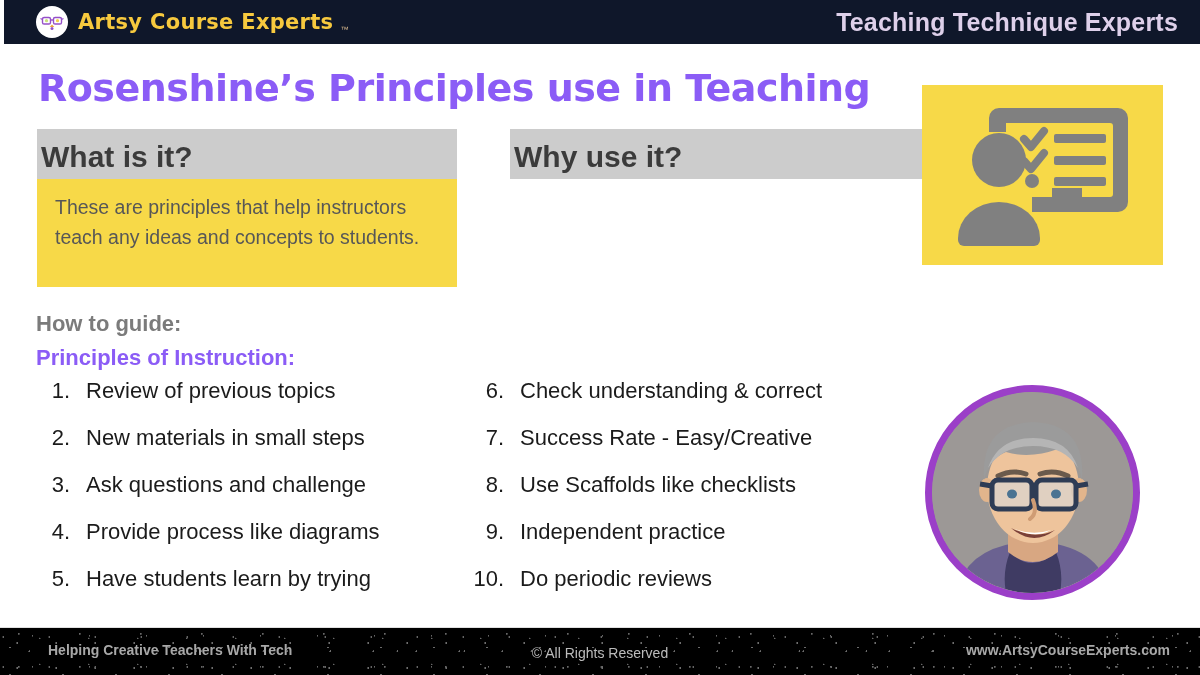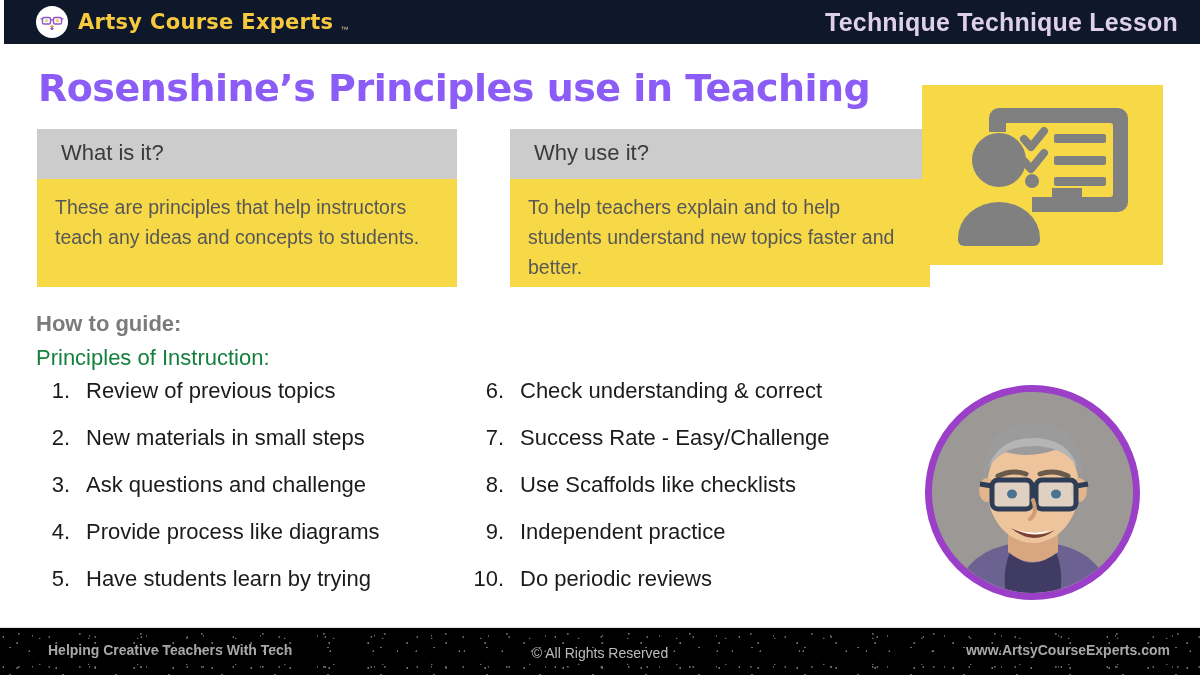--- a/index.html
+++ b/index.html
@@ -82,23 +82,23 @@
   .card {
     position: absolute;
     width: 420px;
     top: 129px;
   }
   .card-a { left: 37px; }
   .card-b { left: 474px; margin-left: 36px; }
   .card-head {
     background: #cccccc;
     color: #3b3b3b;
-    font-size: 22px;
-    font-weight: normal;
-    padding: 11px 18px 12px 24px;
+    font-size: 30px;
+    font-weight: bold;
+    padding: 11px 18px 12px 4px;
     box-sizing: border-box;
     height: 50px;
   }
   .card-body {
     background: #f7d948;
     color: #575757;
     font-size: 19.5px;
     line-height: 30px;
     padding: 13px 18px 16px 18px;
     box-sizing: border-box;
@@ -125,22 +125,22 @@
     top: 311px;
     font-size: 22px;
     font-weight: bold;
     color: #7b7b7b;
   }
   .guide-sub {
     position: absolute;
     left: 36px;
     top: 345px;
     font-size: 22px;
-    font-weight: normal;
-    color: #15803d;
+    font-weight: bold;
+    color: #8b5cf6;
   }
 
   
   .list-col {
     position: absolute;
     top: 378px;
   }
   .list-left  { left: 30px; width: 430px; }
   .list-right { left: 464px; width: 440px; }
   .list-row {
@@ -241,33 +241,32 @@
         <path d="M3.5 10.5 L1.5 9.5 M22.5 10.5 L24.5 9.5" stroke="#9550c8" stroke-width="1.3"></path>
         <circle cx="7.5" cy="11.7" r="1.6" fill="#c9e27a"></circle>
         <circle cx="18.5" cy="11.7" r="1.6" fill="#f3d24b"></circle>
         <path d="M13 15.5 l2.3 2.6 h-4.6 z" fill="#e8a33d"></path>
         <circle cx="13" cy="19.6" r="1.5" fill="#9550c8"></circle>
       </svg>
     </span>
     <span class="brand-name">Artsy Course Experts</span>
     <span class="brand-tm">™</span>
   </div>
-  <div class="header-title">Technique Technique Lesson</div>
+  <div class="header-title">Teaching Technique Experts</div>
 </div>
 
 <div class="main-title">Rosenshine’s Principles use in Teaching</div>
 
 <div class="card card-a">
   <div class="card-head">What is it?</div>
   <div class="card-body">These are principles that help instructors teach any ideas and concepts to students.</div>
 </div>
 
 <div class="card card-b">
   <div class="card-head">Why use it?</div>
-  <div class="card-body">To help teachers explain and to help students understand new topics faster and better.</div>
 </div>
 
 <div class="icon-panel">
   <span>
     <svg width="190" height="150" viewBox="0 0 190 150" aria-hidden="true">
 
       <path d="M58 10 h112 a10 10 0 0 1 10 10 v84 a10 10 0 0 1 -10 10 h-86 v-15 h78 a3 3 0 0 0 3 -3 v-68 a3 3 0 0 0 -3 -3 h-104 v9 h-17 v-14 a10 10 0 0 1 10 -10 z" fill="#808080"></path>
 
       <rect x="104" y="90" width="30" height="22" fill="#808080"></rect>
 
@@ -313,21 +312,21 @@
   </div>
 </div>
 
 <div class="list-col list-right">
   <div class="list-row">
     <span class="list-num">6.</span>
     <span class="list-txt">Check understanding &amp; correct</span>
   </div>
   <div class="list-row">
     <span class="list-num">7.</span>
-    <span class="list-txt">Success Rate - Easy/Challenge</span>
+    <span class="list-txt">Success Rate - Easy/Creative</span>
   </div>
   <div class="list-row">
     <span class="list-num">8.</span>
     <span class="list-txt">Use Scaffolds like checklists</span>
   </div>
   <div class="list-row">
     <span class="list-num">9.</span>
     <span class="list-txt">Independent practice</span>
   </div>
   <div class="list-row">

